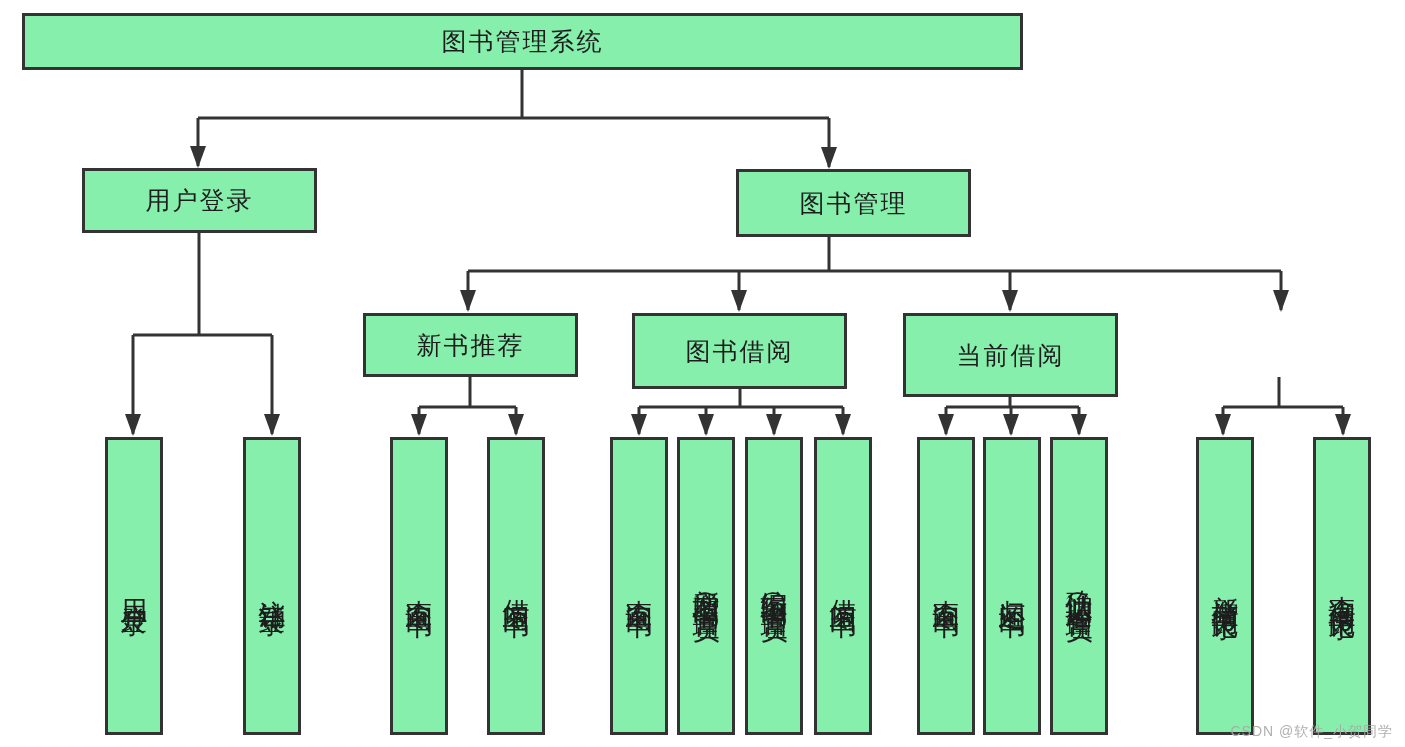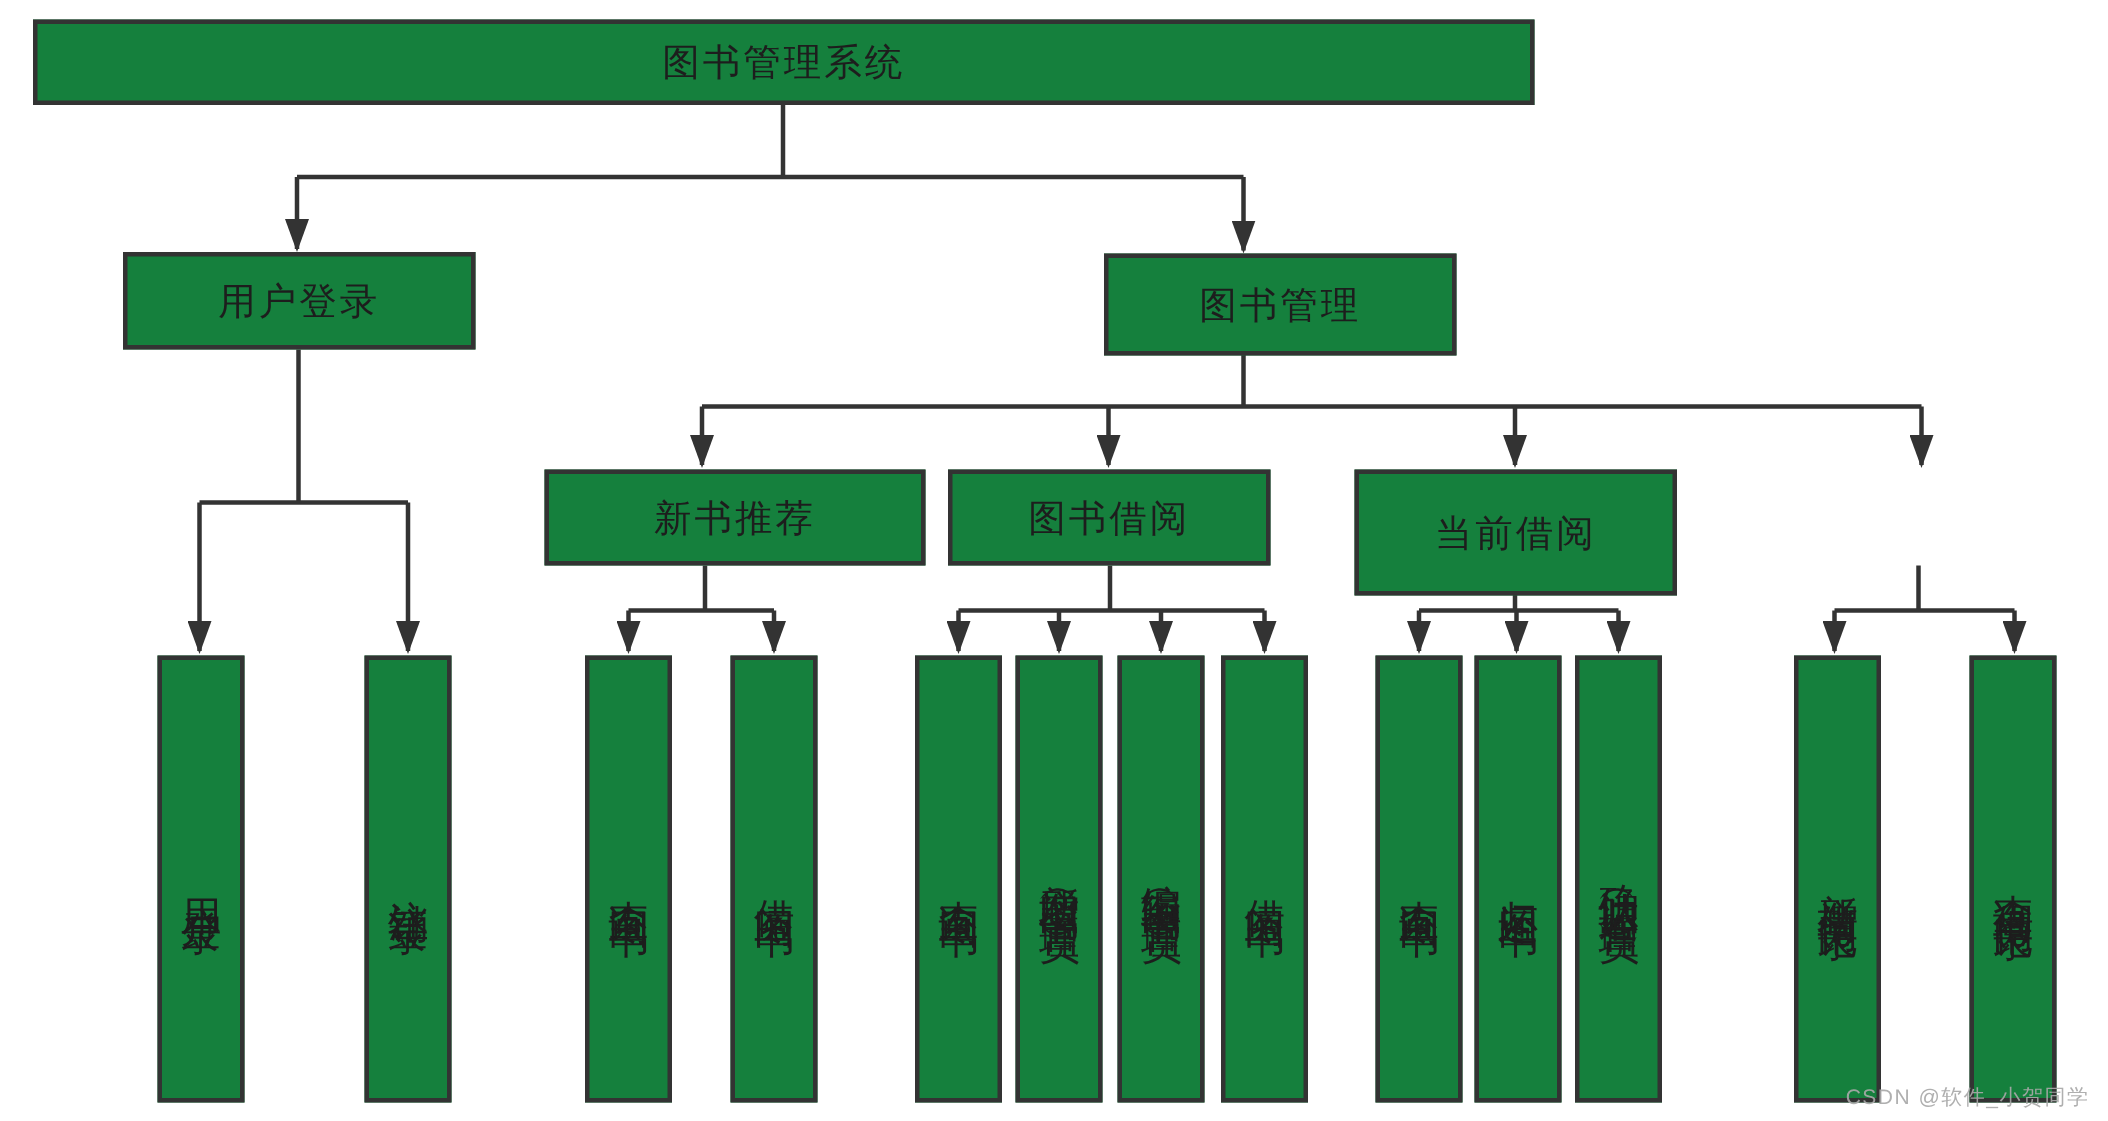--- a/index.html
+++ b/index.html
@@ -2,21 +2,21 @@
 <html><head>
 <meta charset="utf-8">
 <style>
   html,body{margin:0;padding:0;background:#fff;}
   .stage{
     position:relative;width:1405px;height:747px;background:#ffffff;
     font-family:"Liberation Sans","DejaVu Sans",sans-serif;overflow:hidden;
   }
   .wires{position:absolute;left:0;top:0;width:1405px;height:747px;}
   .node{
-    position:absolute;box-sizing:border-box;border:3px solid #333333;background:#15803d;
+    position:absolute;box-sizing:border-box;border:3px solid #333333;background:#86efac;
     display:flex;align-items:center;justify-content:center;color:#1d1d1d;
   }
   .h span{font-size:25px;letter-spacing:2px;white-space:nowrap;}
   .leaf span{
     writing-mode:vertical-rl;text-orientation:mixed;
     font-size:27px;line-height:1.12;letter-spacing:4px;white-space:nowrap;
   }
   .watermark{
     position:absolute;right:12px;bottom:6px;
     font-size:14px;color:rgba(168,168,168,0.92);letter-spacing:1px;
@@ -82,24 +82,24 @@
     <span>图书管理系统</span>
   </div>
 
   <div class="node h" style="left:82px;top:168px;width:235px;height:65px">
     <span>用户登录</span>
   </div>
   <div class="node h" style="left:736px;top:169px;width:235px;height:68px">
     <span>图书管理</span>
   </div>
 
-  <div class="node h" style="left:363px;top:313px;width:254px;height:64px">
+  <div class="node h" style="left:363px;top:313px;width:215px;height:64px">
     <span>新书推荐</span>
   </div>
-  <div class="node h" style="left:632px;top:313px;width:215px;height:64px">
+  <div class="node h" style="left:632px;top:313px;width:215px;height:76px">
     <span>图书借阅</span>
   </div>
   <div class="node h" style="left:903px;top:313px;width:215px;height:84px">
     <span>当前借阅</span>
   </div>
 
   <div class="node leaf" style="left:105px;top:437px;width:58px;height:298px">
     <span>用户登录</span>
   </div>
   <div class="node leaf" style="left:243px;top:437px;width:58px;height:298px">

